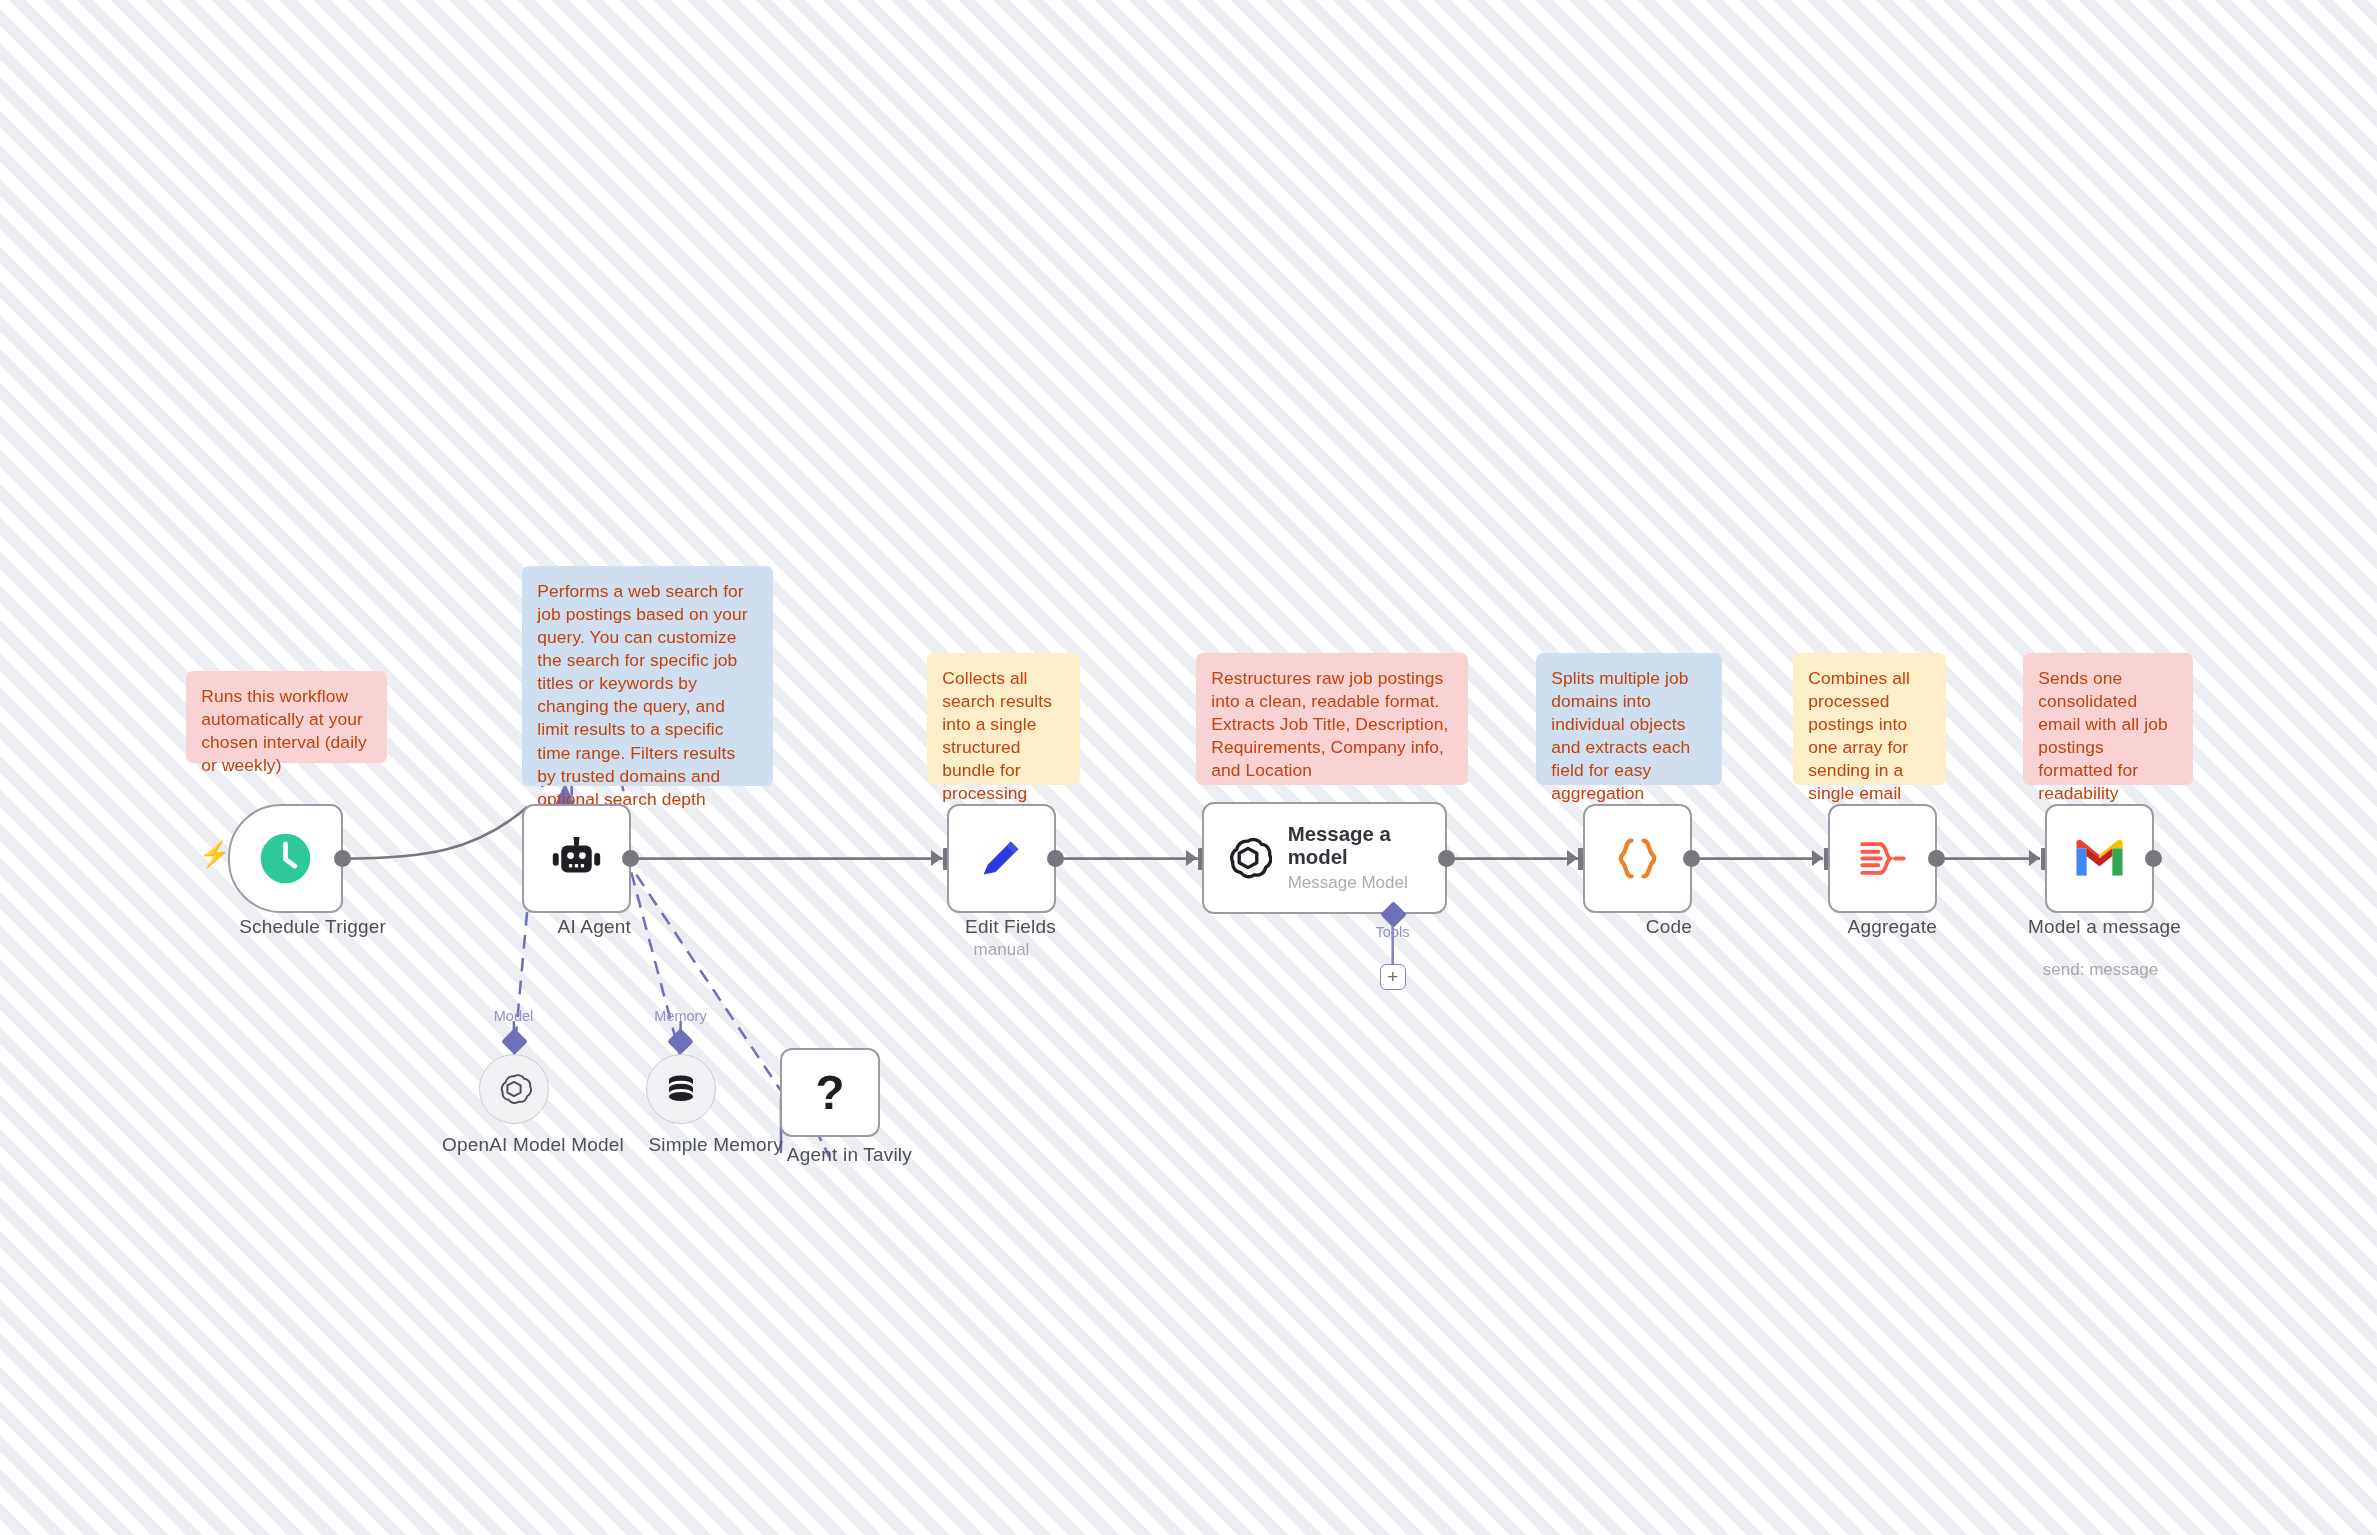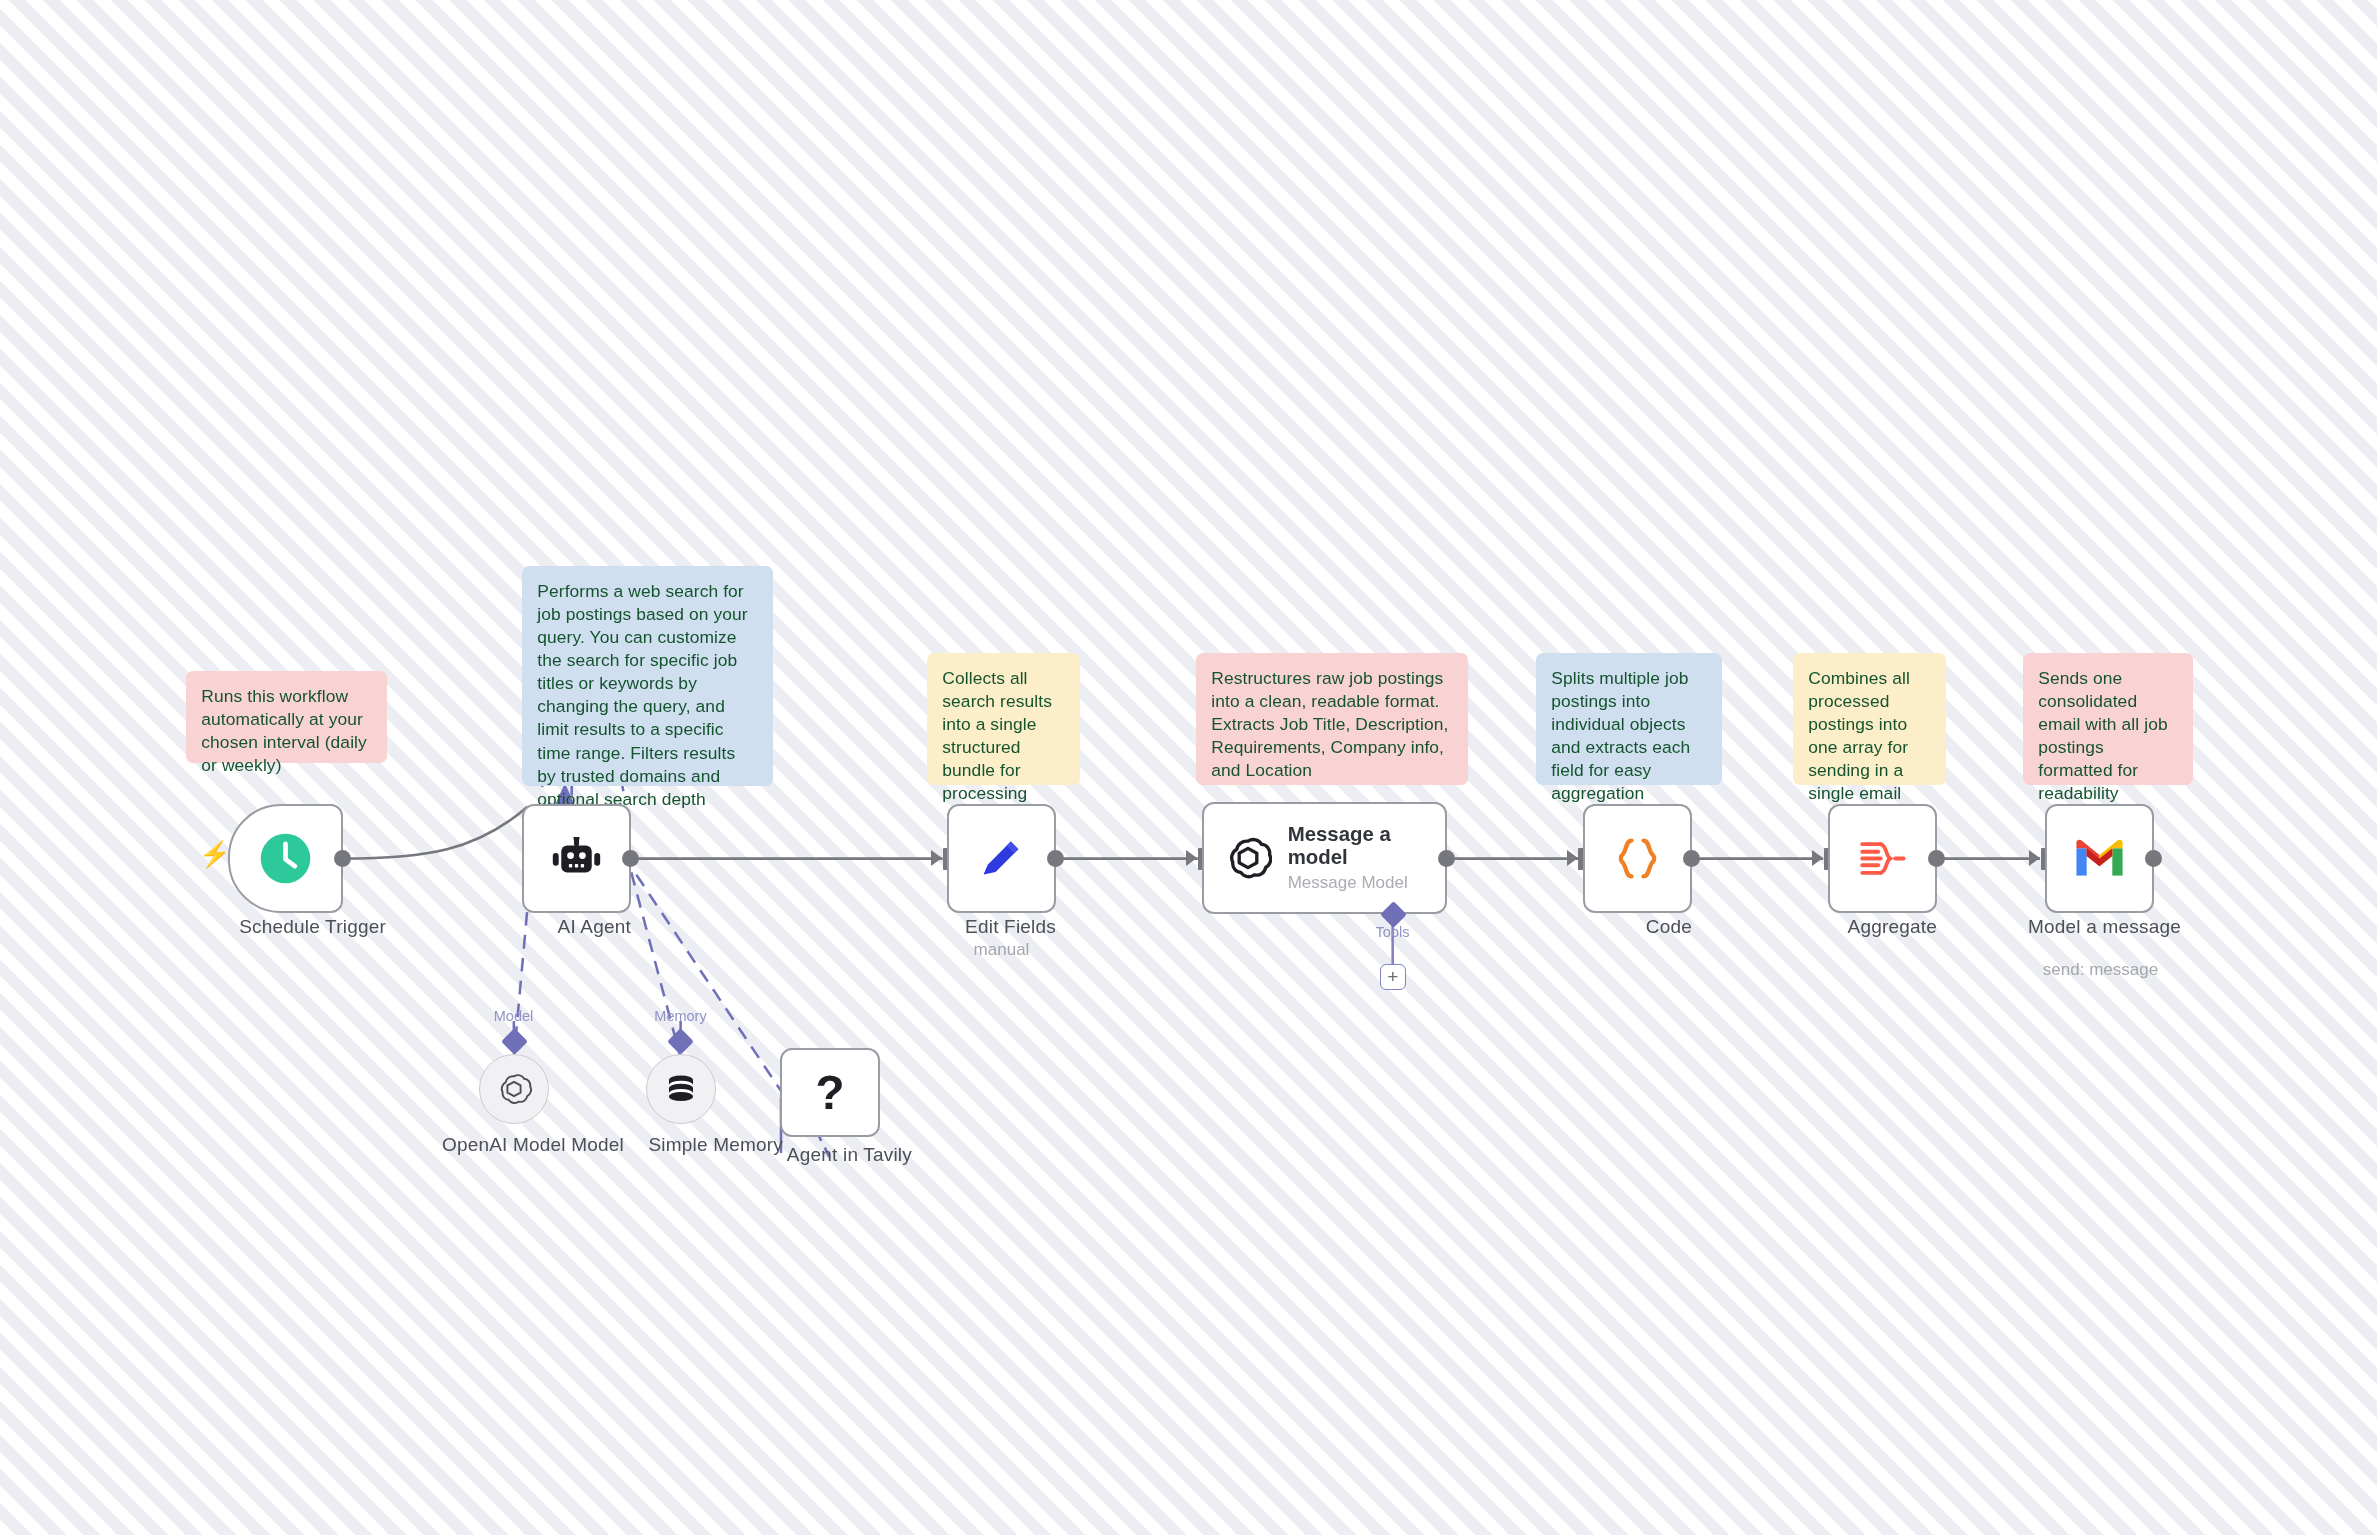--- a/index.html
+++ b/index.html
@@ -24,21 +24,21 @@
   #edges { position: absolute; left: 0; top: 0; width: 2377px; height: 1536px; pointer-events: none; }
 
   
   .sticky {
     position: absolute;
     border-radius: 6.8px;
     padding: 13.6px 15.3px 15.3px 15.3px;
     box-sizing: border-box;
     font-size: 17.4px;
     line-height: 1.33;
-    color: #14532d;
+    color: #c2410c;
     letter-spacing: 0.1px;
     white-space: pre-wrap;
   }
   .sticky.pink   { background: #f9d3d3; }
   .sticky.blue   { background: #cfdff0; }
   .sticky.yellow { background: #fbeec9; }
 
   
   .node {
     position: absolute;
@@ -202,21 +202,21 @@
   </svg>
 
   <div class="sticky pink" style="left:186px; top:671px; width:201px; height:92px;">Runs this workflow automatically at your chosen interval (daily or weekly)</div>
 
   <div class="sticky blue" style="left:522px; top:566px; width:251px; height:220px;">Performs a web search for job postings based on your query. You can customize the search for specific job titles or keywords by changing the query, and limit results to a specific time range. Filters results by trusted domains and optional search depth</div>
 
   <div class="sticky yellow" style="left:927px; top:653px; width:153px; height:132px;">Collects all search results into a single structured bundle for processing</div>
 
   <div class="sticky pink" style="left:1196px; top:653px; width:272px; height:132px;">Restructures raw job postings into a clean, readable format. Extracts Job Title, Description, Requirements, Company info, and Location</div>
 
-  <div class="sticky blue" style="left:1536px; top:653px; width:186px; height:132px;">Splits multiple job postings into individual objects and extracts each field for easy aggregation</div>
+  <div class="sticky blue" style="left:1536px; top:653px; width:186px; height:132px;">Splits multiple job domains into individual objects and extracts each field for easy aggregation</div>
 
   <div class="sticky yellow" style="left:1793px; top:653px; width:153px; height:132px;">Combines all processed postings into one array for sending in a single email</div>
 
   <div class="sticky pink" style="left:2023px; top:653px; width:170px; height:132px;">Sends one consolidated email with all job postings formatted for readability</div>
 
   <div class="bolt" style="left:199px; top:842px;">⚡</div>
   <div class="node trigger" style="left:228px; top:804px; width:115px; height:109px;">
     <span style="display:flex;">
       <svg width="53" height="53" viewBox="0 0 62 62">
         <circle cx="31" cy="31" r="29" fill="#2ec99a"></circle>

